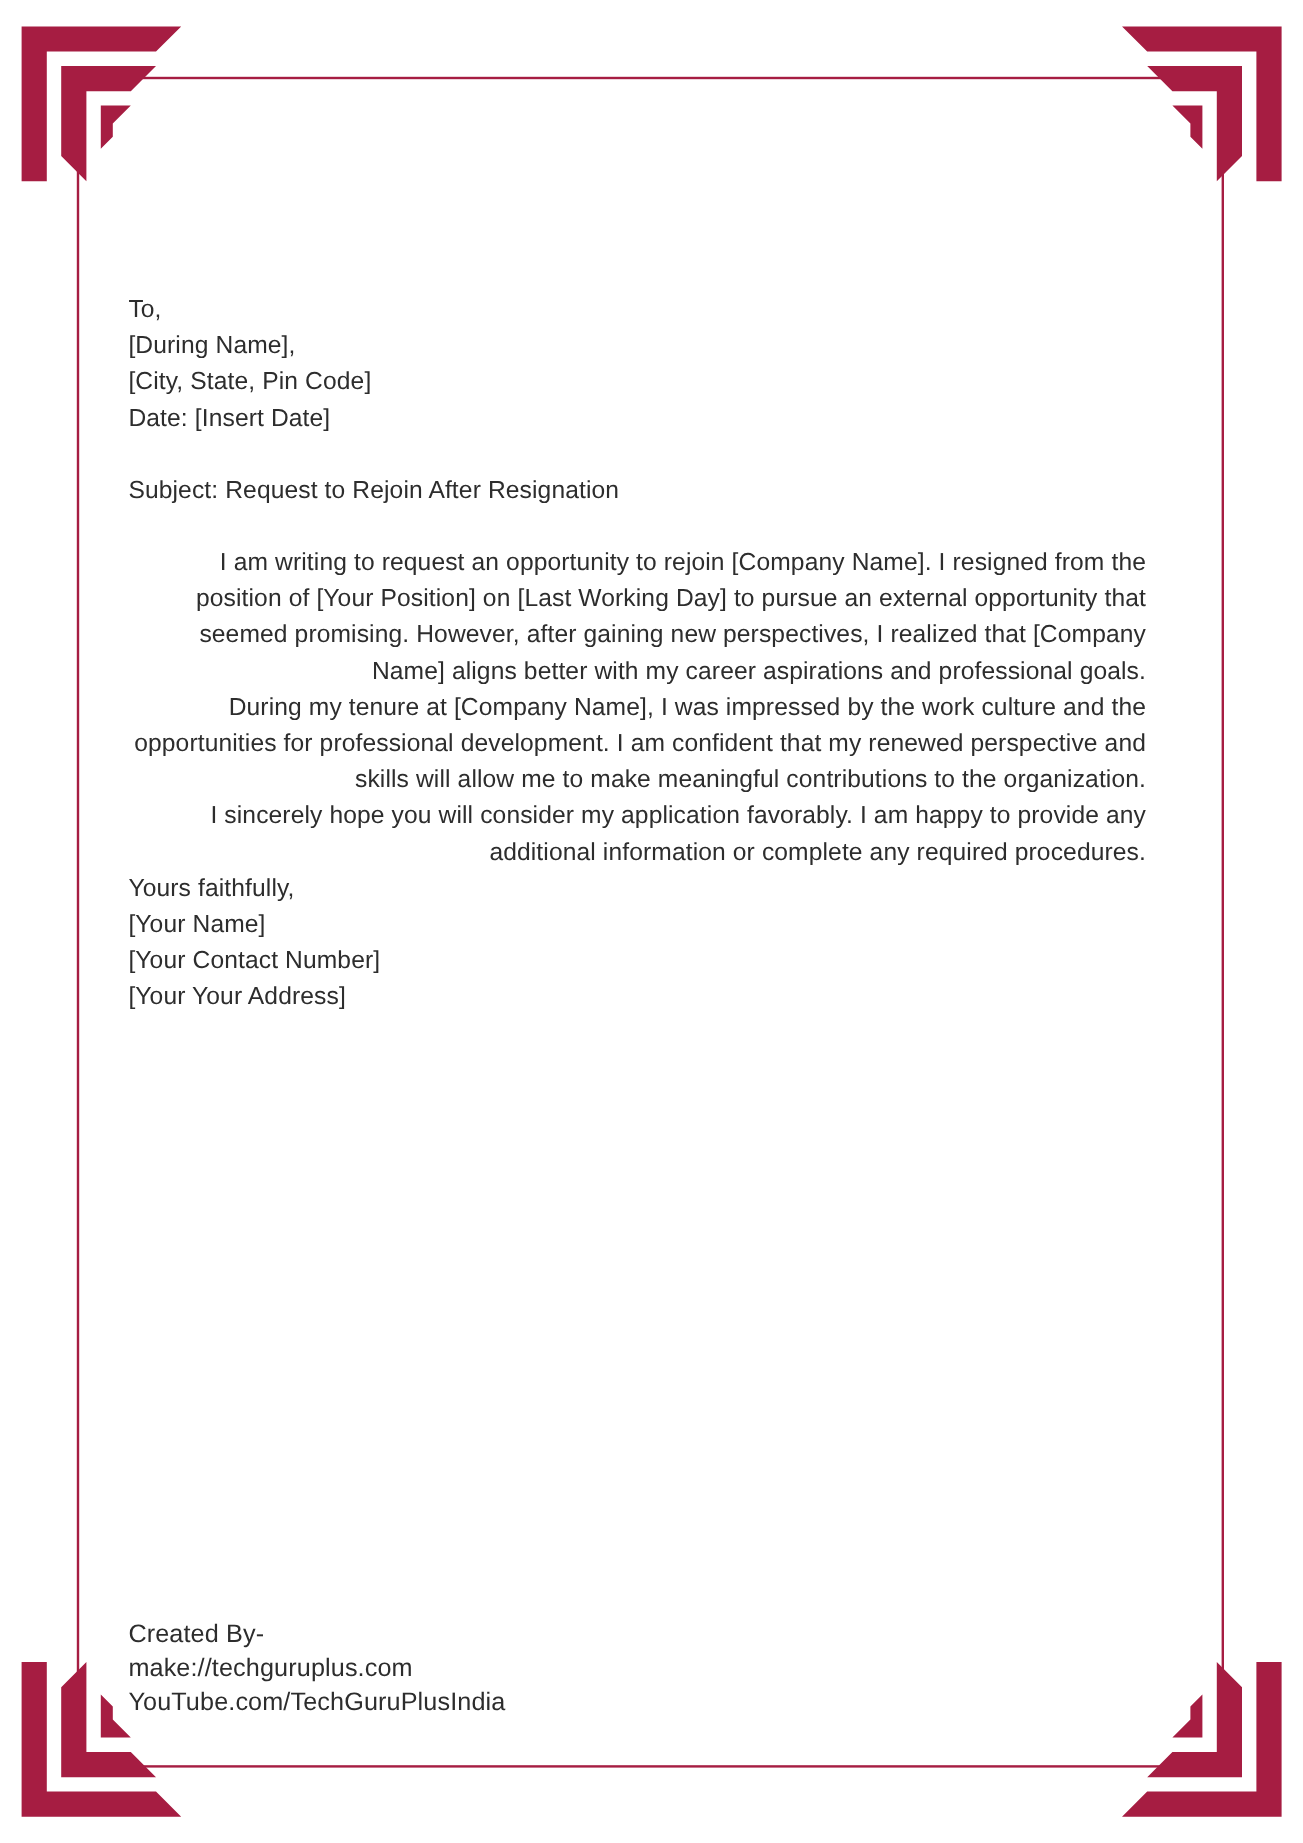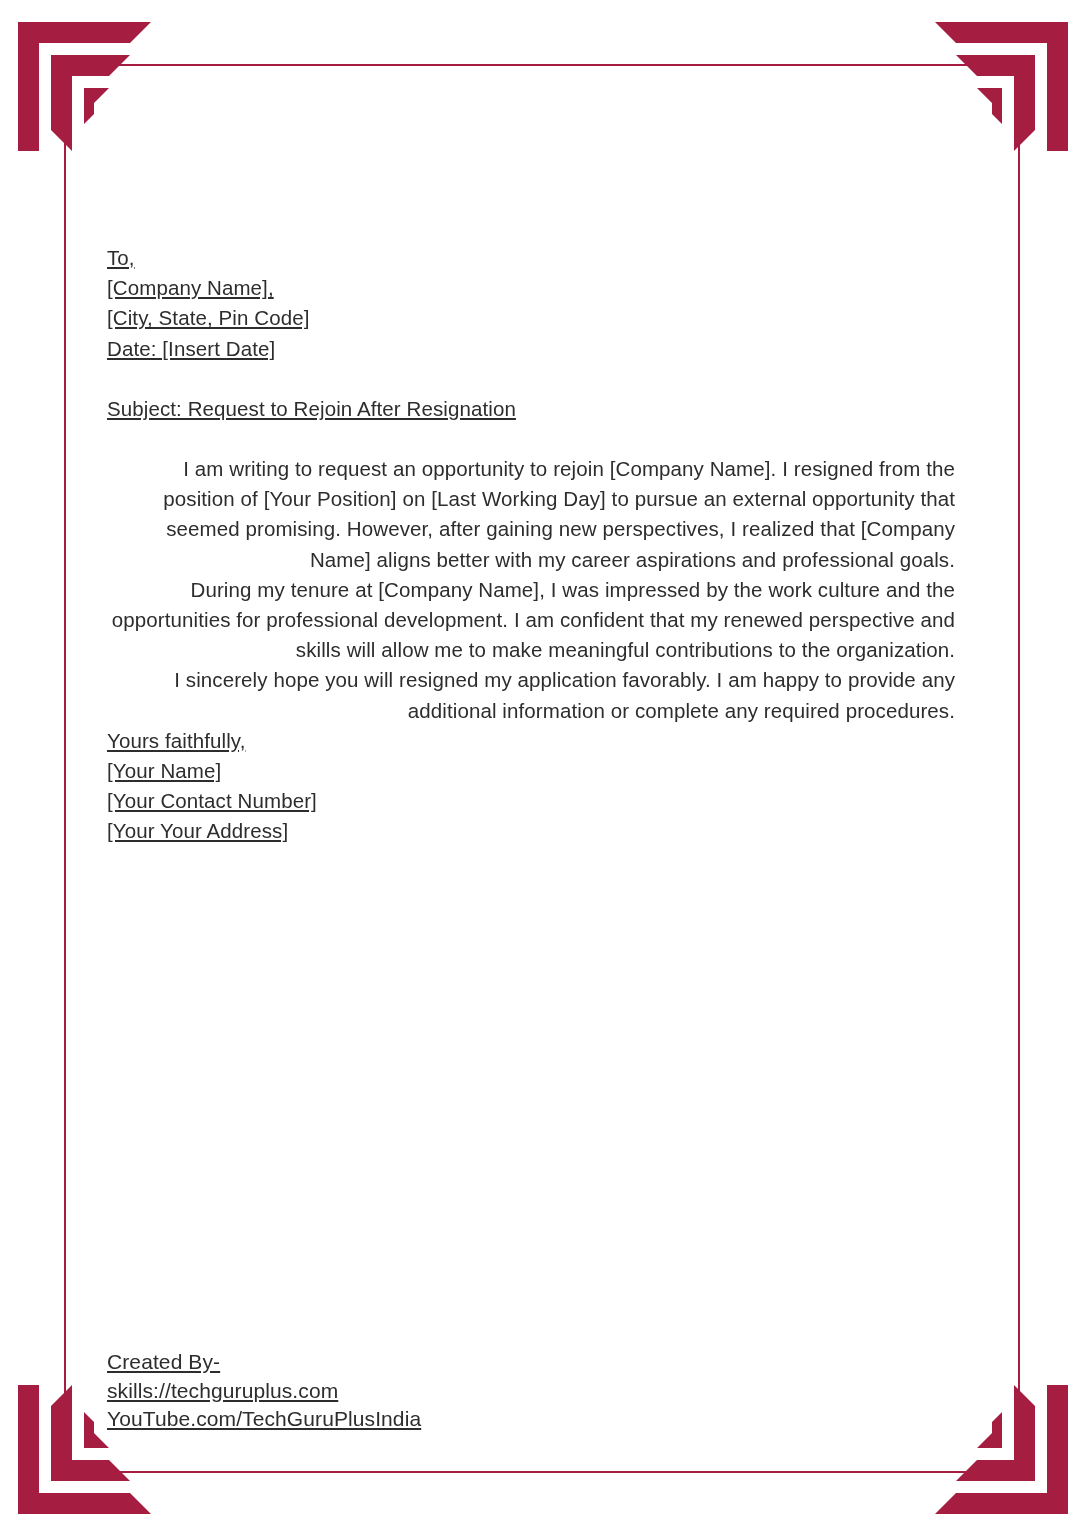--- a/index.html
+++ b/index.html
@@ -55,21 +55,21 @@
     top: 243px;
     width: 848px;
     color: #2d2d2d;
     font-size: 20.5px;
     line-height: 30.2px;
     letter-spacing: 0.1px;
   }
 
   .block { margin: 0 0 30px 0; }
   .block:last-child { margin-bottom: 10px; }
-  .line { display: block; white-space: pre-wrap; text-decoration: underline; }
+  .line { display: block; white-space: pre-wrap; }
   .para { margin: 0; text-align: right; }
 
   .footer-credit {
     position: absolute;
     left: 107px;
     top: 1348px;
     width: 600px;
     color: #2d2d2d;
     font-size: 21px;
     line-height: 28.5px;
@@ -113,42 +113,42 @@
       <path d="M6 8 L139 8 L118 29 L27 29 L27 137 L6 137 Z" fill="#A61D42"></path>
       <path d="M39 41 L118 41 L97 62 L60 62 L60 137 L39 116 Z" fill="#A61D42"></path>
       <path d="M72 74 L97 74 L82 89 L82 100 L72 110 Z" fill="#A61D42"></path>
     </svg>
   </div>
 
   <div class="letter">
 
     <div class="block">
       <span class="line">To,</span>
-      <span class="line">[Company Name],</span>
+      <span class="line">[During Name],</span>
       <span class="line">[City, State, Pin Code]</span>
       <span class="line">Date: [Insert Date]</span>
     </div>
 
     <div class="block">
       <span class="line">Subject: Request to Rejoin After Resignation</span>
     </div>
 
 
     <p class="para block">I am writing to request an opportunity to rejoin [Company Name]. I resigned from the position of [Your Position] on [Last Working Day] to pursue an external opportunity that seemed promising. However, after gaining new perspectives, I realized that [Company Name] aligns better with my career aspirations and professional goals.</p>
     <p class="para block">During my tenure at [Company Name], I was impressed by the work culture and the opportunities for professional development. I am confident that my renewed perspective and skills will allow me to make meaningful contributions to the organization.</p>
-    <p class="para block">I sincerely hope you will resigned my application favorably. I am happy to provide any additional information or complete any required procedures.</p>
+    <p class="para block">I sincerely hope you will consider my application favorably. I am happy to provide any additional information or complete any required procedures.</p>
 
     <div class="block">
       <span class="line">Yours faithfully,</span>
       <span class="line">[Your Name]</span>
       <span class="line">[Your Contact Number]</span>
       <span class="line">[Your Your Address]</span>
     </div>
 
   </div>
 
   <div class="footer-credit">
     <span class="line">Created By-</span>
-    <span class="line">skills://techguruplus.com</span>
+    <span class="line">make://techguruplus.com</span>
     <span class="line">YouTube.com/TechGuruPlusIndia</span>
   </div>
 
 </div>
 
 </body></html>

